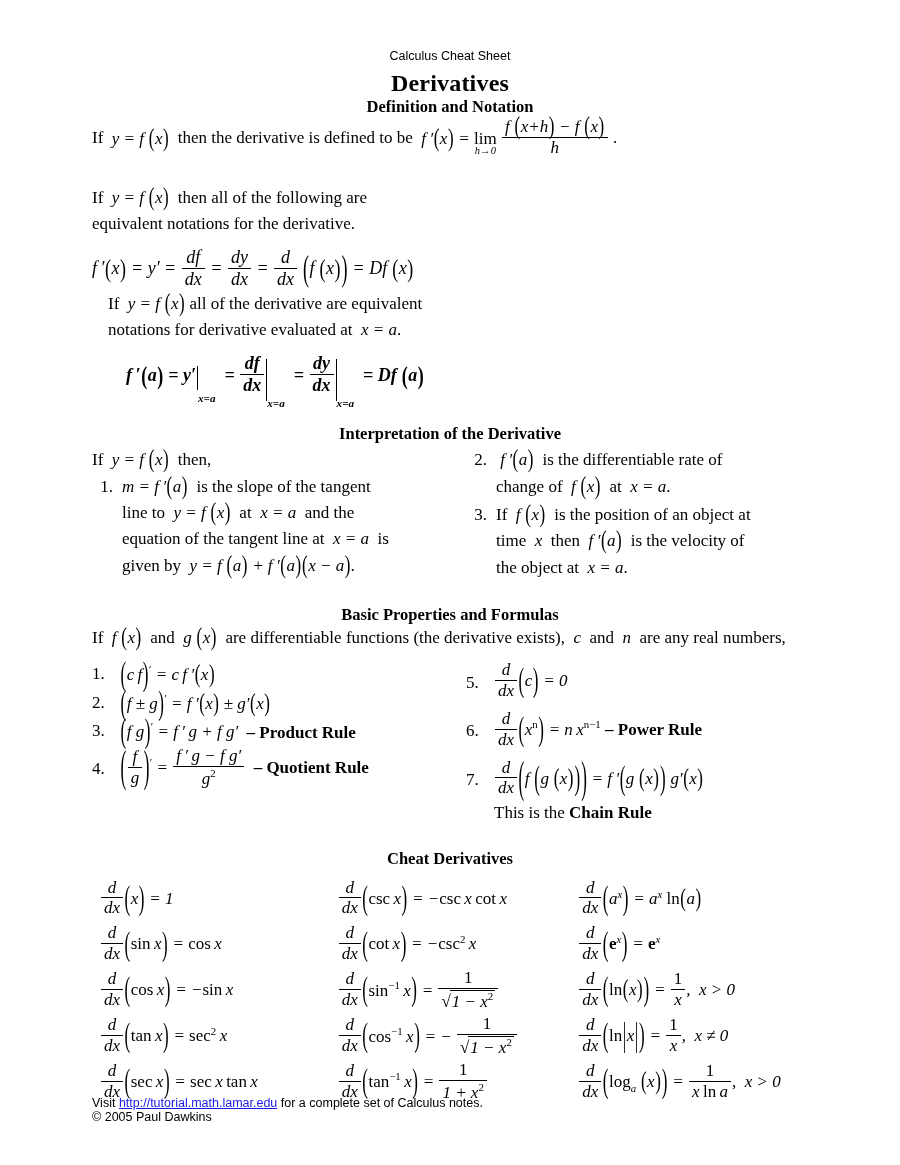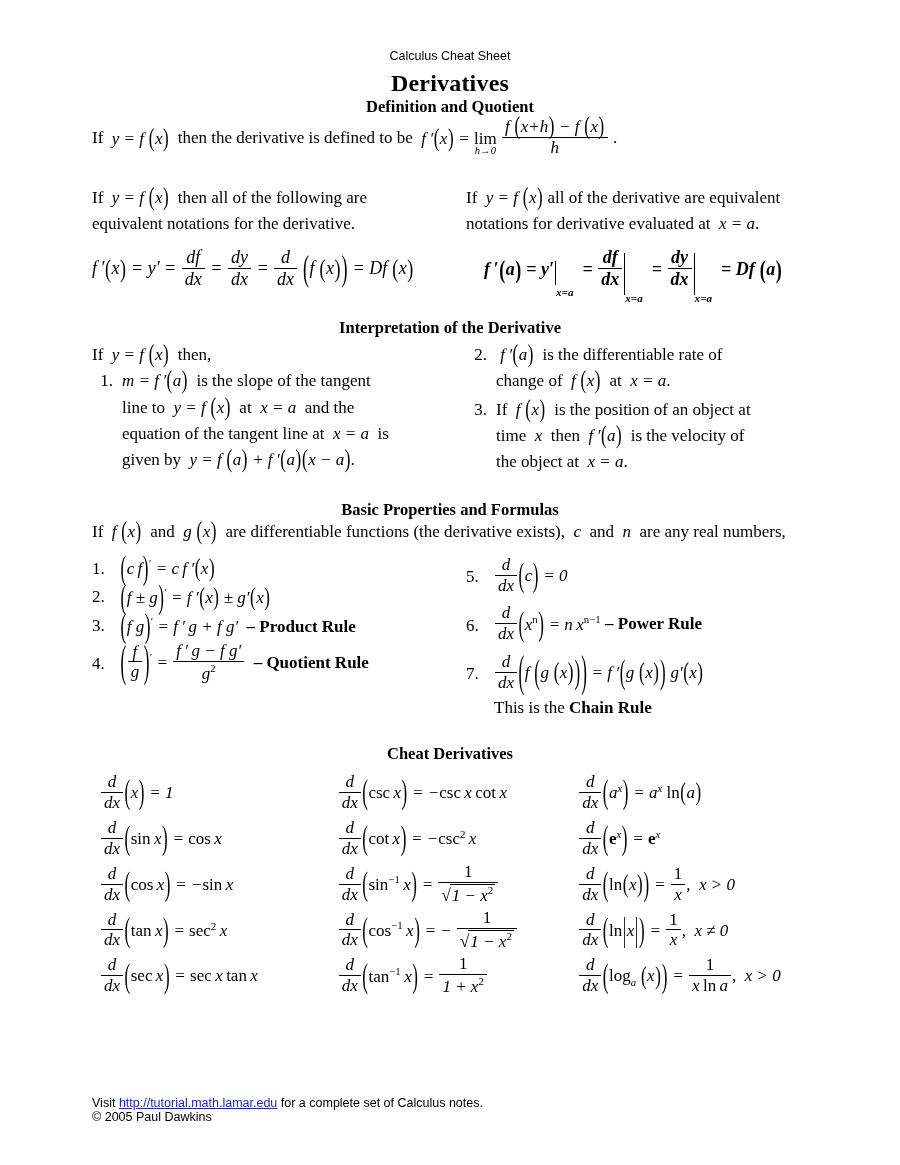--- a/index.html
+++ b/index.html
@@ -242,36 +242,36 @@
 </head>
 <body>
 
 <div class="page">
   <div class="content">
 
     <div class="running-head">Calculus Cheat Sheet</div>
 
     <div class="doc-title">Derivatives</div>
 
-    <div class="sec-head">Definition and Quotient</div>
+    <div class="sec-head">Definition and Notation</div>
 
     <div class="text-line" style="margin-top:4px;">
       <span>If</span>
       <span class="m">&nbsp;y = f <span class="paren">(</span>x<span class="paren">)</span>&nbsp;</span>
       <span>then the derivative is defined to be</span>
       <span class="m">&nbsp;f ′<span class="paren">(</span>x<span class="paren">)</span> =
         <span class="limop up">lim<span class="lo">h→0</span></span>
         <span class="frac">
           <span class="num">f <span class="paren">(</span>x+h<span class="paren">)</span> − f <span class="paren">(</span>x<span class="paren">)</span></span>
           <span class="den">h</span>
         </span>
       </span><span>.</span>
     </div>
 
-    <div class="cols2" style="margin-top:26px;">
+    <div class="cols2" style="margin-top:26px;flex-direction:column;">
       <div class="c left">
         <div class="text-line">
           <span>If</span>
           <span class="m">&nbsp;y = f <span class="paren">(</span>x<span class="paren">)</span>&nbsp;</span>
           <span>then all of the following are</span>
         </div>
         <div class="text-line">equivalent notations for the derivative.</div>
         <div class="row" style="margin-top:12px;">
           <span class="m">f ′<span class="paren">(</span>x<span class="paren">)</span> = y′ =
             <span class="frac"><span class="num">df</span><span class="den">dx</span></span> =

